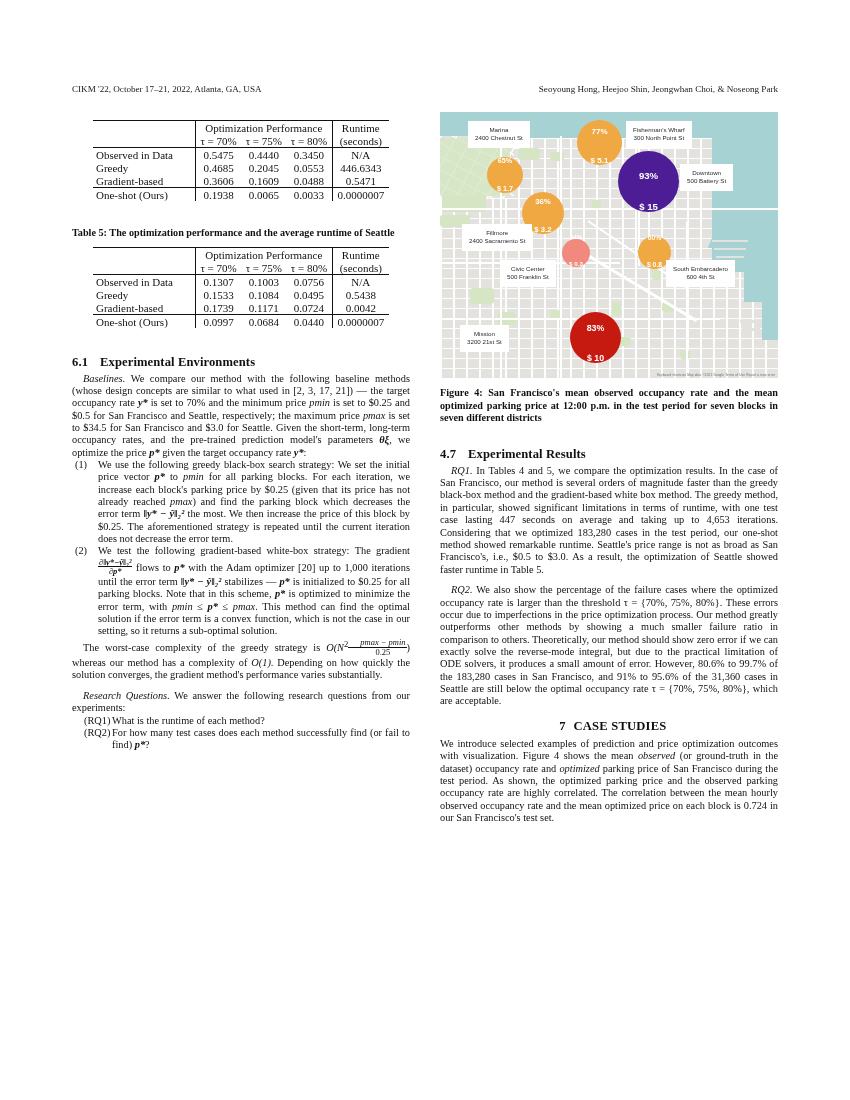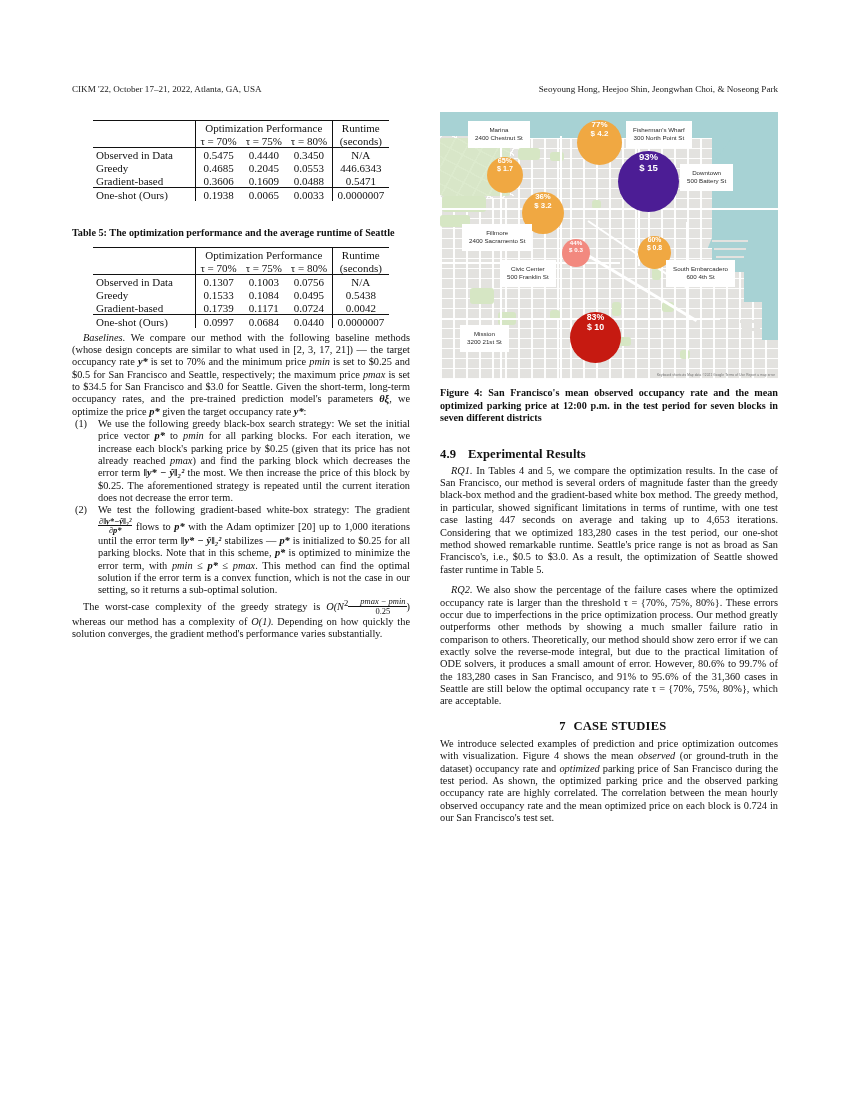--- a/index.html
+++ b/index.html
@@ -182,25 +182,26 @@
   .bigstreet { position: absolute; background: #ffffff; }
 
   
   .bubble {
     position: absolute;
     border-radius: 50%;
     color: #fff;
     display: flex;
     flex-direction: column;
     align-items: center;
-    justify-content: flex-start;
+    justify-content: flex-end;
     font-family: "Liberation Sans", sans-serif;
     font-weight: bold;
     line-height: 1.18;
     text-align: center;
+    gap: 19px;
   }
   .bubble .pct { display: block; }
   .bubble .price { display: block; }
 
   
   .lbl-box {
     position: absolute;
     background: #ffffff;
     font-family: "Liberation Sans", sans-serif;
     font-size: 6.2px;
@@ -328,35 +329,47 @@
           <td class="num">0.0440</td>
           <td class="vl num">0.0000007</td>
         </tr>
         <tr class="rule-bot spacer-row">
           <td colspan="5"></td>
         </tr>
       </tbody>
         </table>
     </div>
 
+    <h2 class="sec" style="margin-top:23px;">
+      <span class="num">6.1</span><span>Experimental Environments</span>
+    </h2>
 
     <p class="indent"><em>Baselines.</em><span> We compare our method with the following baseline methods (whose design concepts are similar to what used in [2, 3, 17, 21]) — the target occupancy rate </span><span class="mvar">y*</span><span> is set to 70% and the minimum price </span><span class="msub">pmin</span><span> is set to $0.25 and $0.5 for San Francisco and Seattle, respectively; the maximum price </span><span class="msub">pmax</span><span> is set to $34.5 for San Francisco and $3.0 for Seattle. Given the short-term, long-term occupancy rates, and the pre-trained prediction model's parameters </span><span class="mvar">θξ</span><span>, we optimize the price </span><span class="mvar">p*</span><span> given the target occupancy rate </span><span class="mvar">y*</span><span>:</span></p>
 
     <ol class="steps">
       <li>
         <span class="marker">(1)</span><span>We use the following greedy black-box search strategy: We set the initial price vector </span><span class="mvar">p*</span><span> to </span><span class="msub">pmin</span><span> for all parking blocks. For each iteration, we increase each block's parking price by $0.25 (given that its price has not already reached </span><span class="msub">pmax</span><span>) and find the parking block which decreases the error term </span><span class="norm mvar">‖y* − ŷ‖₂²</span><span> the most. We then increase the price of this block by $0.25. The aforementioned strategy is repeated until the current iteration does not decrease the error term.</span>
       </li>
       <li>
         <span class="marker">(2)</span><span>We test the following gradient-based white-box strategy: The gradient </span><span class="frac"><span class="num-t mvar">∂‖y*−ŷ‖₂²</span><span class="den-t mvar">∂p*</span></span><span> flows to </span><span class="mvar">p*</span><span> with the Adam optimizer [20] up to 1,000 iterations until the error term </span><span class="norm mvar">‖y* − ŷ‖₂²</span><span> stabilizes — </span><span class="mvar">p*</span><span> is initialized to $0.25 for all parking blocks. Note that in this scheme, </span><span class="mvar">p*</span><span> is optimized to minimize the error term, with </span><span class="msub">pmin</span><span> ≤ </span><span class="mvar">p*</span><span> ≤ </span><span class="msub">pmax</span><span>. This method can find the optimal solution if the error term is a convex function, which is not the case in our setting, so it returns a sub-optimal solution.</span>
       </li>
     </ol>
 
     <p class="indent"><span>The worst-case complexity of the greedy strategy is </span><span class="it">O(N</span><sup>2</sup><span class="frac"><span class="num-t msub">pmax − pmin</span><span class="den-t">0.25</span></span><span>) whereas our method has a complexity of </span><span class="it">O(1)</span><span>. Depending on how quickly the solution converges, the gradient method's performance varies substantially.</span></p>
 
-
+    <p class="indent gap"><em>Research Questions.</em><span> We answer the following research questions from our experiments:</span></p>
+
+    <ol class="steps" style="margin-top:0;">
+      <li style="padding-left:40px;">
+        <span class="marker" style="left:12px;">(RQ1)</span><span>What is the runtime of each method?</span>
+      </li>
+      <li style="padding-left:40px;">
+        <span class="marker" style="left:12px;">(RQ2)</span><span>For how many test cases does each method successfully find (or fail to find) </span><span class="mvar">p*</span><span>?</span>
+      </li>
+    </ol>
 
   </div>
 
   <div class="col col-right">
 
     <div class="figbox">
       <div class="map">
 
         <div class="grid-area" style="left:0;top:0;width:338px;height:267px;"></div>
 
@@ -403,21 +416,21 @@
         <div style="position:absolute;left:300px;top:208px;width:20px;height:3px;background:#e3e2df;"></div>
         <div style="position:absolute;left:302px;top:216px;width:18px;height:3px;background:#e3e2df;"></div>
 
         <div class="bubble" style="left:47px;top:45px;width:36px;height:36px;background:#f0a842;font-size:7.2px;">
           <span class="pct">65%</span>
           <span class="price">$ 1.7</span>
         </div>
 
         <div class="bubble" style="left:137px;top:8px;width:45px;height:45px;background:#f0a842;font-size:8px;">
           <span class="pct">77%</span>
-          <span class="price">$ 4.2</span>
+          <span class="price">$ 5.1</span>
         </div>
 
         <div class="bubble" style="left:178px;top:39px;width:61px;height:61px;background:#4c1d95;font-size:9.6px;">
           <span class="pct">93%</span>
           <span class="price">$ 15</span>
         </div>
 
         <div class="bubble" style="left:82px;top:80px;width:42px;height:42px;background:#f0a842;font-size:7.8px;">
           <span class="pct">36%</span>
           <span class="price">$ 3.2</span>
@@ -473,21 +486,21 @@
           <div>3200 21st St</div>
         </div>
 
         <div class="attrib">Keyboard shortcuts   Map data ©2021 Google   Terms of Use   Report a map error</div>
       </div>
     </div>
 
     <div class="caption figcap">Figure 4: San Francisco's mean observed occupancy rate and the mean optimized parking price at 12:00 p.m. in the test period for seven blocks in seven different districts</div>
 
     <h2 class="sec" style="margin-top:22px;">
-      <span class="num">4.9</span><span>Experimental Results</span>
+      <span class="num">4.7</span><span>Experimental Results</span>
     </h2>
 
     <p class="indent"><em>RQ1.</em><span> In Tables 4 and 5, we compare the optimization results. In the case of San Francisco, our method is several orders of magnitude faster than the greedy black-box method and the gradient-based white box method. The greedy method, in particular, showed significant limitations in terms of runtime, with one test case lasting 447 seconds on average and taking up to 4,653 iterations. Considering that we optimized 183,280 cases in the test period, our one-shot method showed remarkable runtime. Seattle's price range is not as broad as San Francisco's, i.e., $0.5 to $3.0. As a result, the optimization of Seattle showed faster runtime in Table 5.</span></p>
 
     <p class="indent gap"><em>RQ2.</em><span> We also show the percentage of the failure cases where the optimized occupancy rate is larger than the threshold τ = {70%, 75%, 80%}. These errors occur due to imperfections in the price optimization process. Our method greatly outperforms other methods by showing a much smaller failure ratio in comparison to others. Theoretically, our method should show zero error if we can exactly solve the reverse-mode integral, but due to the practical limitation of ODE solvers, it produces a small amount of error. However, 80.6% to 99.7% of the 183,280 cases in San Francisco, and 91% to 95.6% of the 31,360 cases in Seattle are still below the optimal occupancy rate τ = {70%, 75%, 80%}, which are acceptable.</span></p>
 
     <h2 class="secbig" style="margin-top:11px;text-align:center;">
       <span class="num">7</span><span>CASE STUDIES</span>
     </h2>
 

